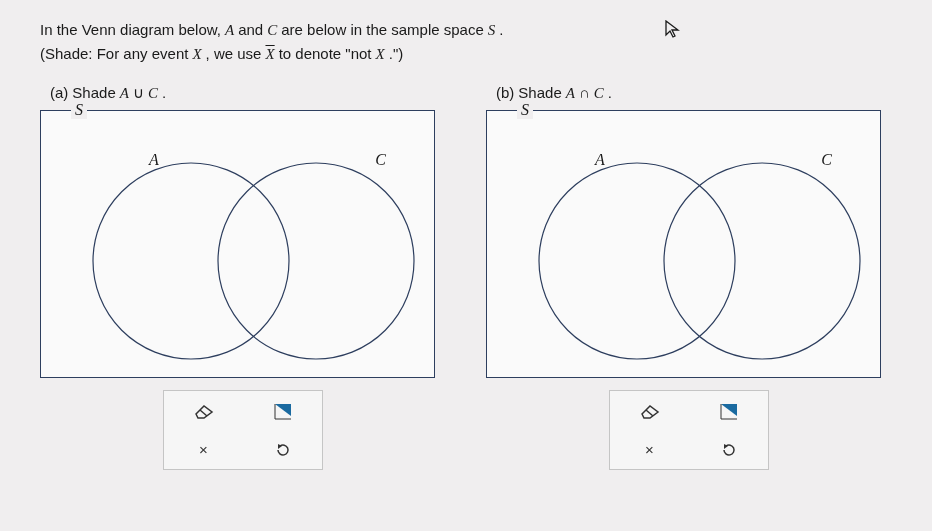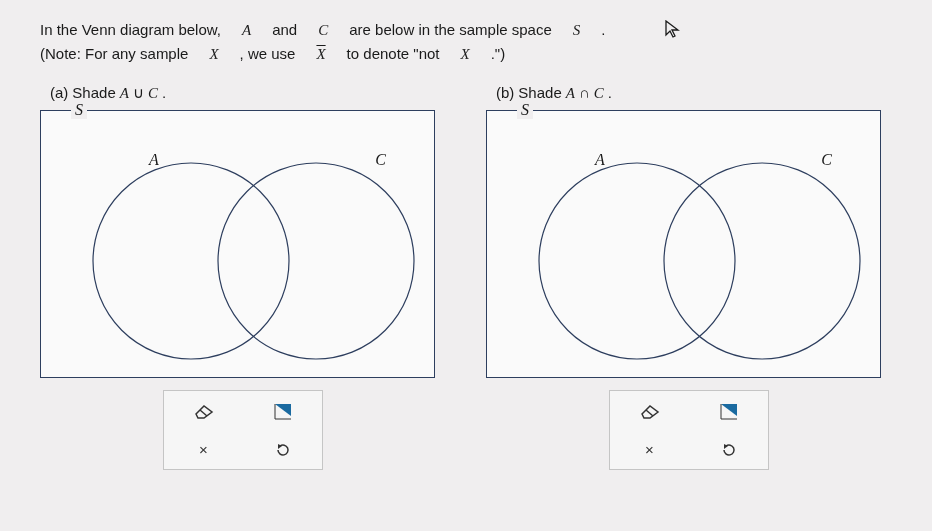--- a/index.html
+++ b/index.html
@@ -7,21 +7,21 @@
       width: 932px;
       height: 531px;
       background: #f0eeef;
       font-family: Arial, sans-serif;
       font-size: 15px;
       color: #1a1a1a;
       padding: 18px 40px;
       position: relative;
     }
     .intro { line-height: 1.6; margin-bottom: 18px; }
-    .intro-line { display: flex; align-items: flex-start; gap: 21px; flex-wrap: wrap; }
+    .intro-line { display: flex; align-items: flex-start; gap: 4px; flex-wrap: wrap; }
     .italic { font-style: italic; font-family: 'Times New Roman', serif; }
     .overline { text-decoration: overline; }
     .columns { display: flex; gap: 40px; }
     .col { flex: 1; }
     .prompt { display: flex; align-items: baseline; gap: 4px; margin-bottom: 8px; padding-left: 10px;}
     .venn-box {
       position: relative;
       width: 395px;
       height: 268px;
       border: 1px solid #2d3e5e;
@@ -79,21 +79,21 @@
   <div class="intro-line">
     <span>In the Venn diagram below, </span>
     <span class="italic">A</span>
     <span> and </span>
     <span class="italic">C</span>
     <span> are below in the sample space </span>
     <span class="italic">S</span>
     <span>.</span>
   </div>
   <div class="intro-line">
-    <span>(Note: For any sample </span>
+    <span>(Shade: For any event </span>
     <span class="italic">X</span>
     <span>, we use </span>
     <span class="italic overline">X</span>
     <span> to denote "not </span>
     <span class="italic">X</span>
     <span>.")</span>
   </div>
 </div>
 
 <div class="columns">

